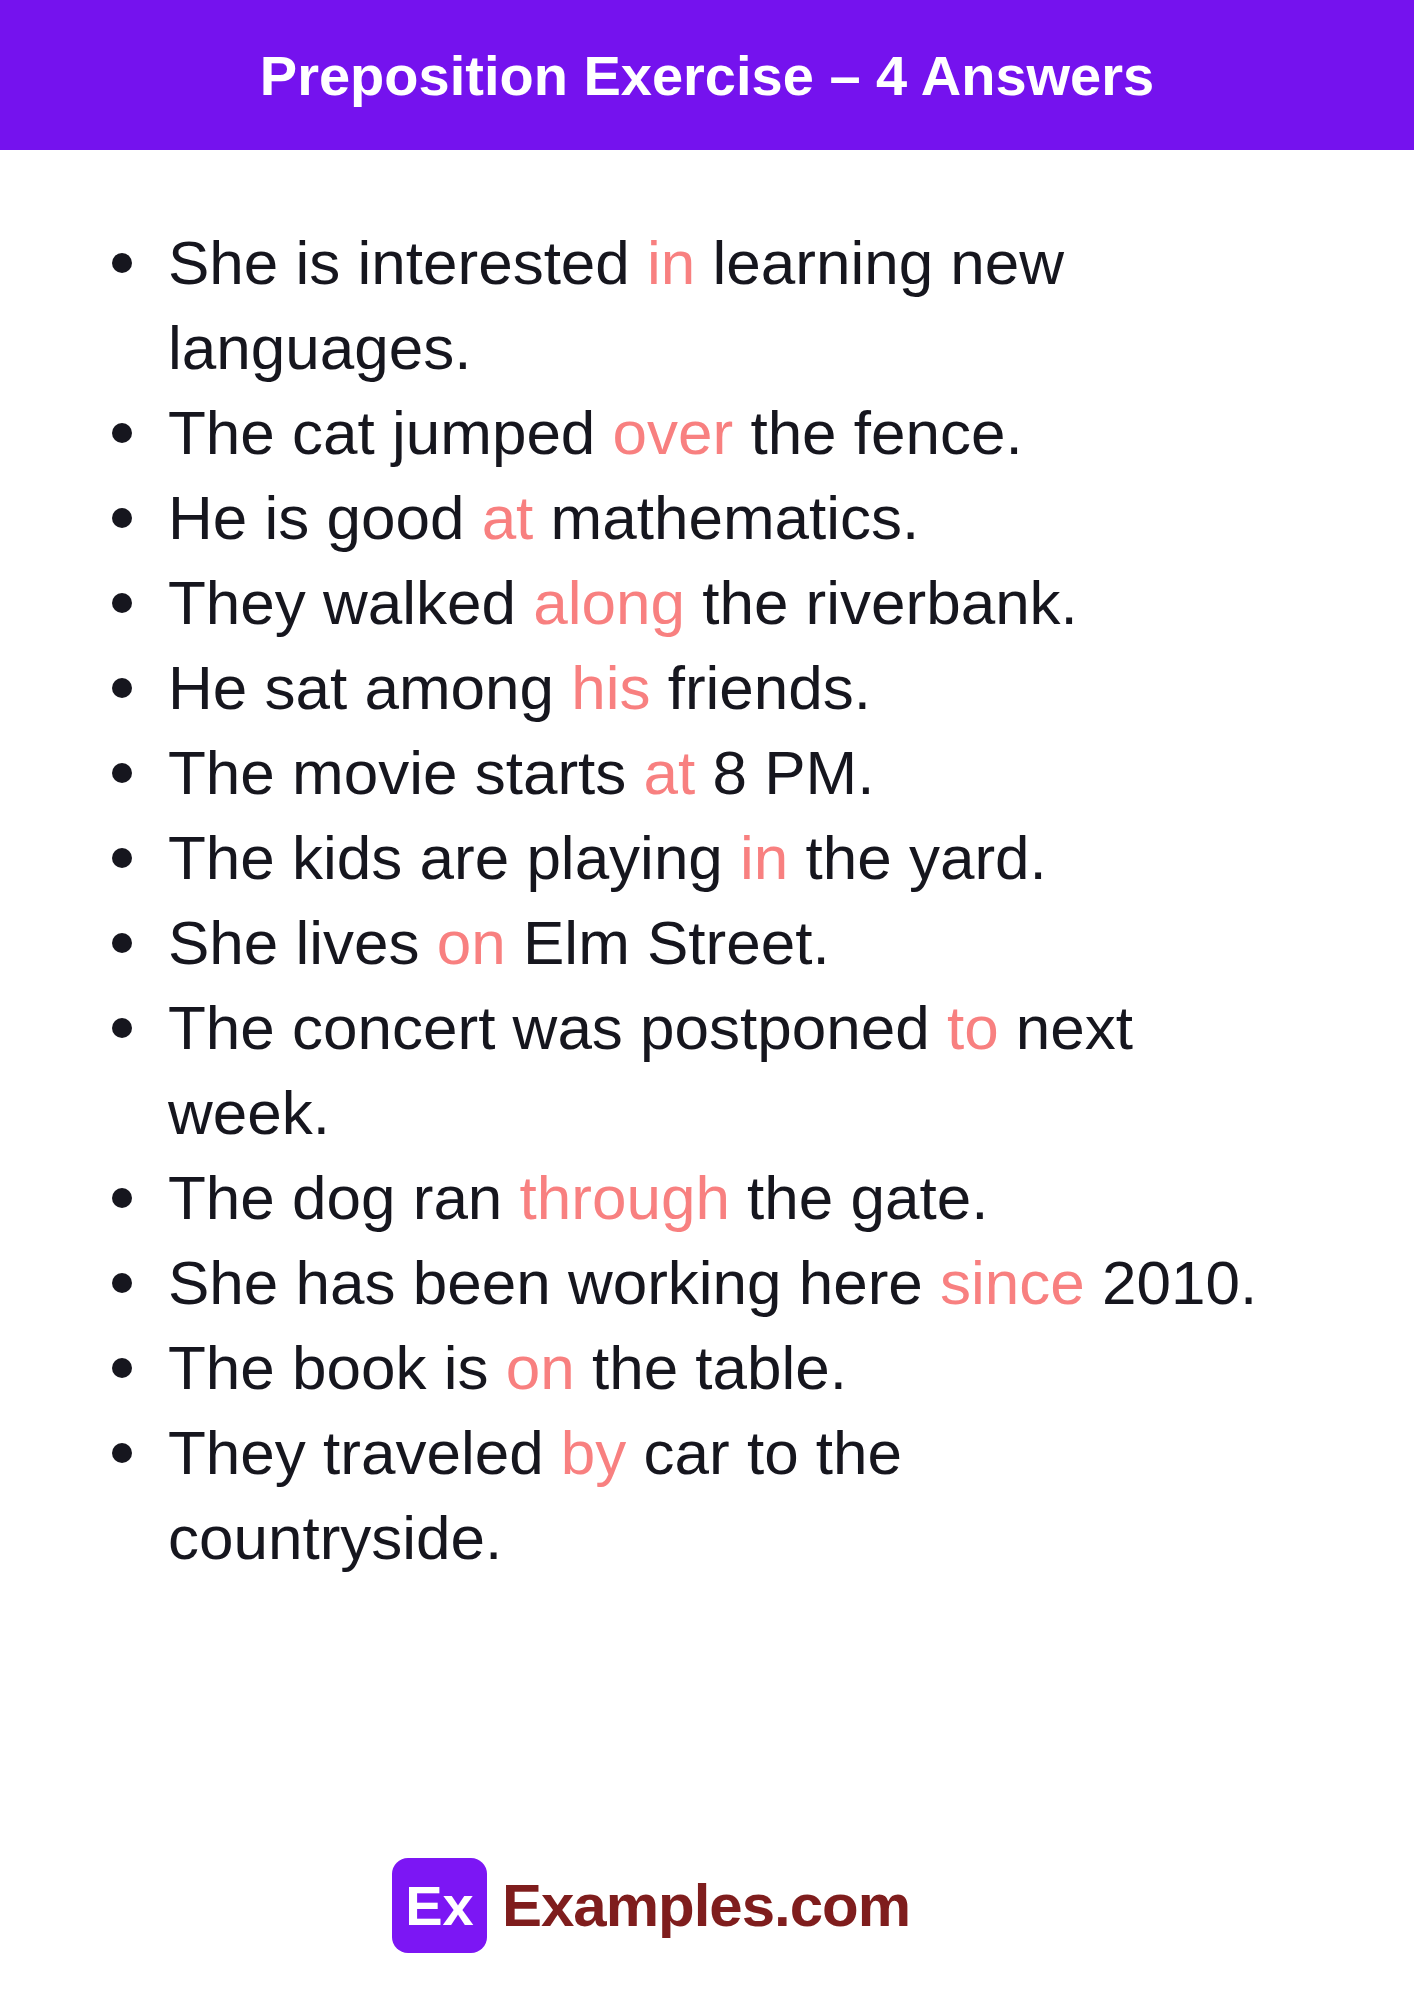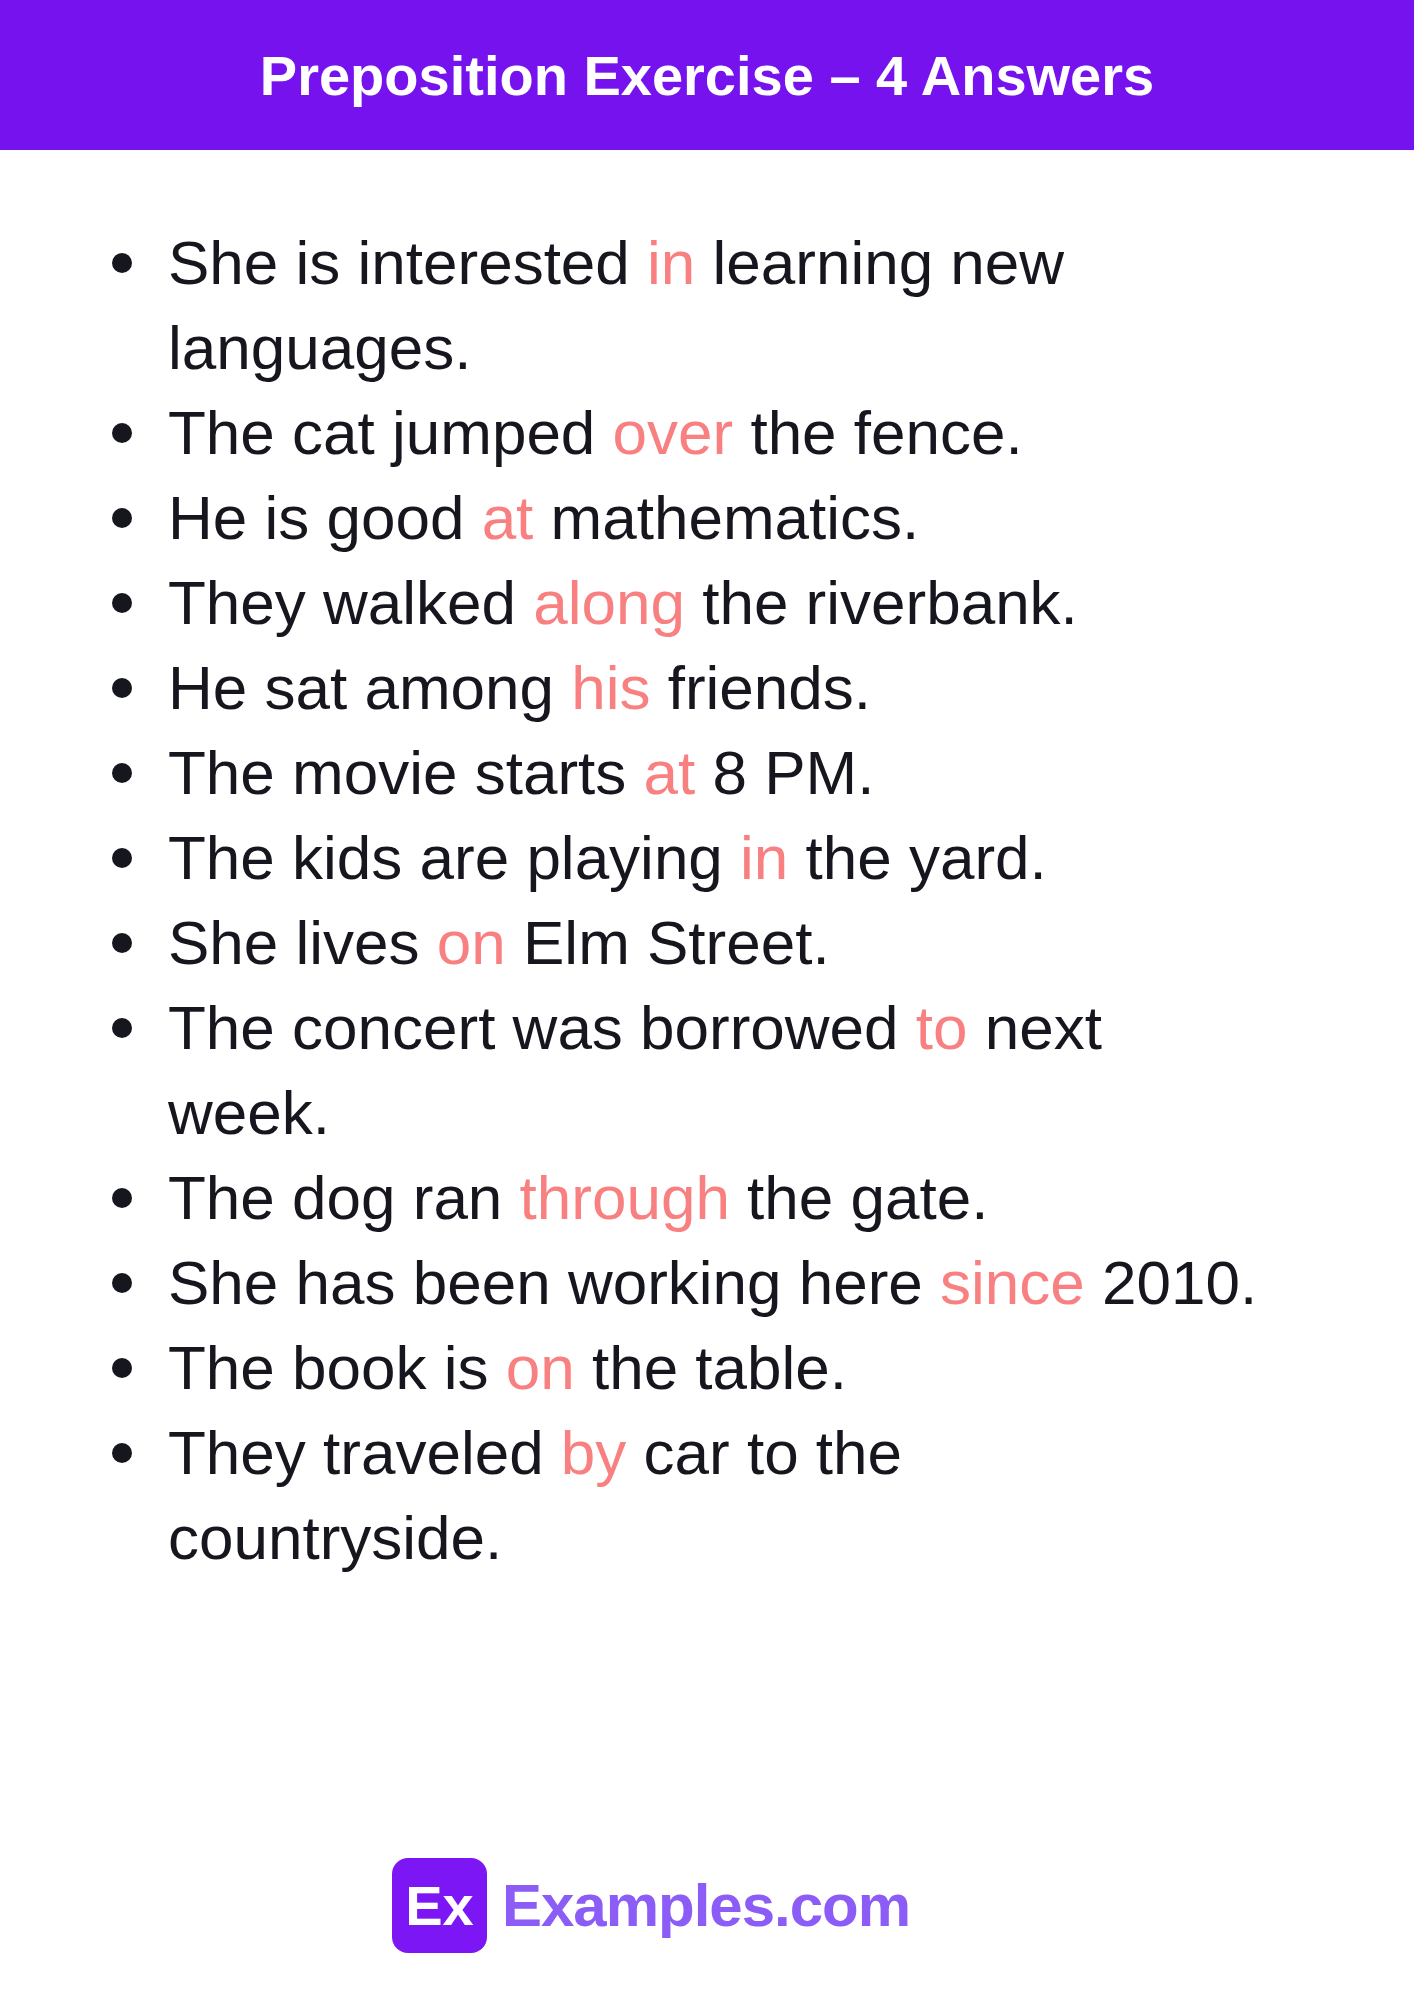--- a/index.html
+++ b/index.html
@@ -78,21 +78,21 @@
     border-radius: 16px;
     background: var(--logo-bg, #7c16f4);
     display: flex;
     align-items: center;
     justify-content: center;
     color: #ffffff;
     font-size: 56px;
     font-weight: 700;
   }
   .site-name {
-    color: #8b5cf6;
+    color: #7f1d1d;
     font-size: 60px;
     font-weight: 700;
     letter-spacing: -1px;
   }
 </style>
 </head>
 <body>
 
 <div class="page">
 
@@ -103,21 +103,21 @@
   <ul class="answers">
       <li><span class="">She is interested </span><span class="hl">in</span><span class=""> learning new
 languages.</span></li>
       <li><span class="">The cat jumped </span><span class="hl">over</span><span class=""> the fence.</span></li>
       <li><span class="">He is good </span><span class="hl">at</span><span class=""> mathematics.</span></li>
       <li><span class="">They walked </span><span class="hl">along</span><span class=""> the riverbank.</span></li>
       <li><span class="">He sat among </span><span class="hl">his</span><span class=""> friends.</span></li>
       <li><span class="">The movie starts </span><span class="hl">at</span><span class=""> 8 PM.</span></li>
       <li><span class="">The kids are playing </span><span class="hl">in</span><span class=""> the yard.</span></li>
       <li><span class="">She lives </span><span class="hl">on</span><span class=""> Elm Street.</span></li>
-      <li><span class="">The concert was borrowed </span><span class="hl">to</span><span class=""> next
+      <li><span class="">The concert was postponed </span><span class="hl">to</span><span class=""> next
 week.</span></li>
       <li><span class="">The dog ran </span><span class="hl">through</span><span class=""> the gate.</span></li>
       <li><span class="">She has been working here </span><span class="hl">since</span><span class=""> 2010.</span></li>
       <li><span class="">The book is </span><span class="hl">on</span><span class=""> the table.</span></li>
       <li><span class="">They traveled </span><span class="hl">by</span><span class=""> car to the
 countryside.</span></li>
     </ul>
 
   <div class="footer">
     <div class="logo-box">

